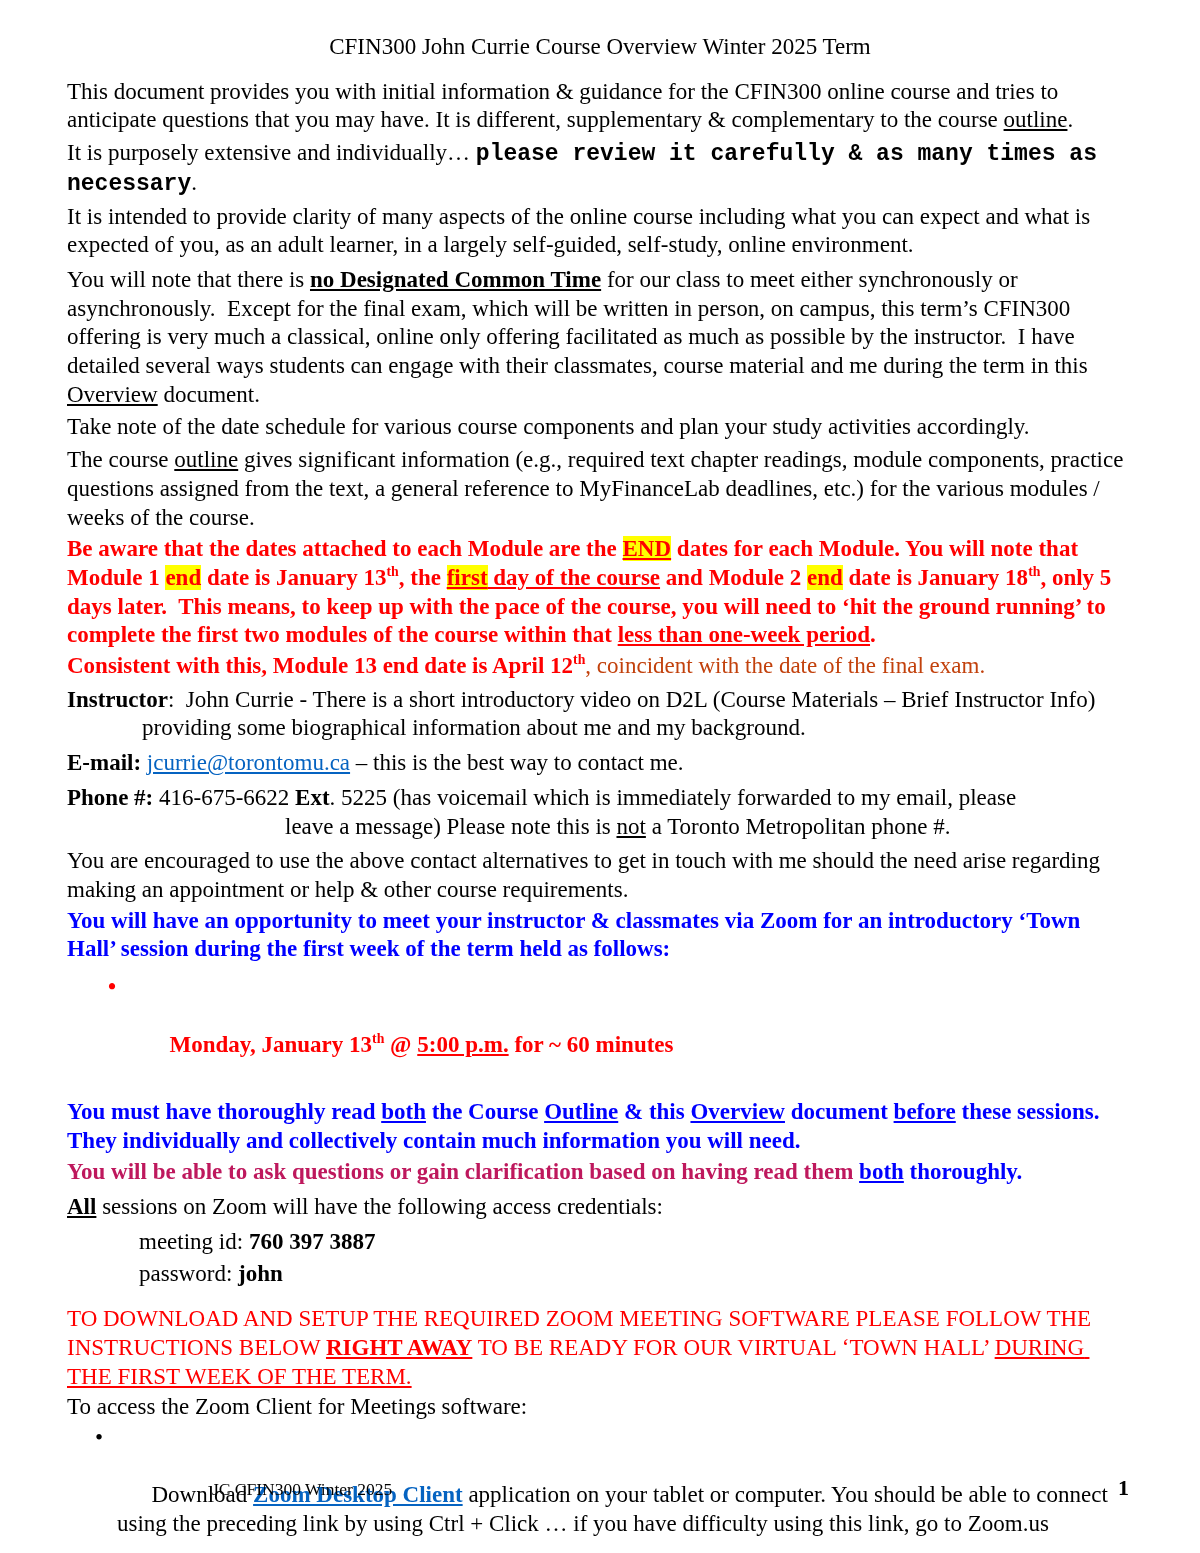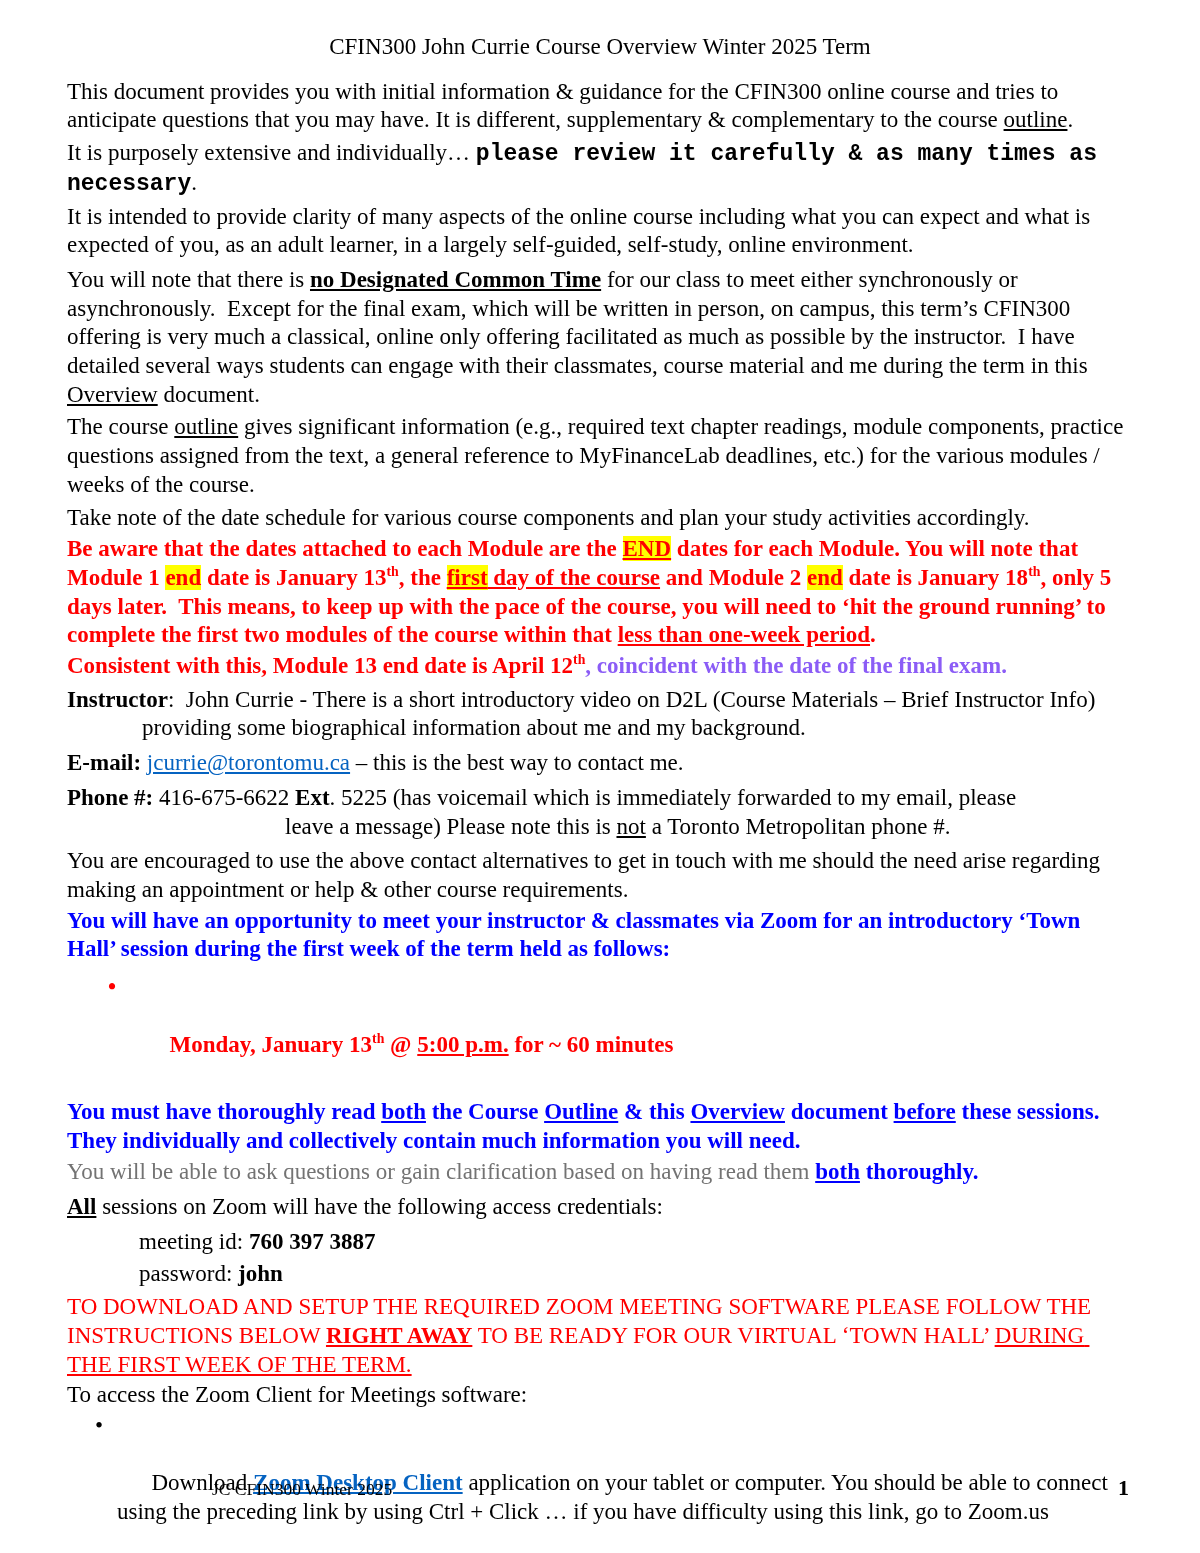--- a/index.html
+++ b/index.html
@@ -8,21 +8,21 @@
     width:1200px;height:1553px;
     background:#ffffff;
     font-family:"Liberation Serif","DejaVu Serif",serif;
     font-size:23px;line-height:28.7px;color:#000000;
     overflow:hidden;
   }
   .content{position:absolute;left:67px;top:33px;width:1066px;}
   .doc-title{text-align:center;margin:0 0 16px 0;}
   .para{margin:0;white-space:pre-wrap;}
   .g2{margin-top:2px}.g3{margin-top:3px}.g4{margin-top:4px}.g5{margin-top:5px}
-  .g6{margin-top:6px}.g9{margin-top:9px}.g10{margin-top:10px}.g16{margin-top:4px}
+  .g6{margin-top:6px}.g9{margin-top:9px}.g10{margin-top:10px}.g16{margin-top:16px}
   .hang-instructor{padding-left:75px;text-indent:-75px;}
   .hang-phone{padding-left:218px;text-indent:-218px;}
   .indent-cred{padding-left:72px;}
   .bullet{position:relative;padding-left:50px;}
   .bullet .dot{position:absolute;left:28px;top:0;}
   .bullet.red-b{padding-left:68px;}
   .bullet.red-b .dot{left:41px;color:#FF0000;font-weight:bold;}
   sup{font-size:60%;line-height:0;vertical-align:super;}
   .run-link{cursor:pointer;}
   .footer-left{position:absolute;left:212px;top:1481px;font-size:17.5px;line-height:17.5px;}
@@ -33,37 +33,37 @@
 
 <div class="page">
   <div class="content">
 
     <div class="doc-title">CFIN300 John Currie Course Overview Winter 2025 Term</div>
 
     <div class="para"><span>This document provides you with initial information &amp; guidance for the CFIN300 online course and tries to anticipate questions that you may have. It is different, supplementary &amp; complementary to the course </span><span style="text-decoration: underline;">outline</span><span>.</span></div>
     <div class="para g4"><span>It is purposely extensive and individually… </span><span style="font-weight: bold; font-family: Liberation Mono, monospace;">please review it carefully &amp; as many times as necessary</span><span>.</span></div>
     <div class="para g4"><span>It is intended to provide clarity of many aspects of the online course including what you can expect and what is expected of you, as an adult learner, in a largely self-guided, self-study, online environment.</span></div>
     <div class="para g6"><span>You will note that there is </span><span style="font-weight: bold; text-decoration: underline;">no Designated Common Time</span><span> for our class to meet either synchronously or asynchronously.  Except for the final exam, which will be written in person, on campus, this term’s CFIN300 offering is very much a classical, online only offering facilitated as much as possible by the instructor.  I have detailed several ways students can engage with their classmates, course material and me during the term in this </span><span style="text-decoration: underline;">Overview</span><span> document.</span></div>
+    <div class="para g4"><span>Take note of the date schedule for various course components and plan your study activities accordingly.</span></div>
     <div class="para g4"><span>The course </span><span style="text-decoration: underline;">outline</span><span> gives significant information (e.g., required text chapter readings, module components, practice questions assigned from the text, a general reference to MyFinanceLab deadlines, etc.) for the various modules / weeks of the course.</span></div>
-    <div class="para g4"><span>Take note of the date schedule for various course components and plan your study activities accordingly.</span></div>
     <div class="para g3"><span style="font-weight: bold; color: rgb(255, 0, 0);">Be aware that the dates attached to each Module are the </span><span style="font-weight: bold; text-decoration: underline; color: rgb(255, 0, 0); background-color: rgb(255, 255, 0);">END</span><span style="font-weight: bold; color: rgb(255, 0, 0);"> dates for each Module. You will note that Module 1 </span><span style="font-weight: bold; color: rgb(255, 0, 0); background-color: rgb(255, 255, 0);">end</span><span style="font-weight: bold; color: rgb(255, 0, 0);"> date is January 13</span><sup style="font-weight: bold; color: rgb(255, 0, 0);">th</sup><span style="font-weight: bold; color: rgb(255, 0, 0);">, the </span><span style="font-weight: bold; text-decoration: underline; color: rgb(255, 0, 0); background-color: rgb(255, 255, 0);">first</span><span style="font-weight: bold; text-decoration: underline; color: rgb(255, 0, 0);"> day of the course</span><span style="font-weight: bold; color: rgb(255, 0, 0);"> and Module 2 </span><span style="font-weight: bold; color: rgb(255, 0, 0); background-color: rgb(255, 255, 0);">end</span><span style="font-weight: bold; color: rgb(255, 0, 0);"> date is January 18</span><sup style="font-weight: bold; color: rgb(255, 0, 0);">th</sup><span style="font-weight: bold; color: rgb(255, 0, 0);">, only 5 days later.  This means, to keep up with the pace of the course, you will need to ‘hit the ground running’ to complete the first two modules of the course within that </span><span style="font-weight: bold; text-decoration: underline; color: rgb(255, 0, 0);">less than one-week period</span><span style="font-weight: bold; color: rgb(255, 0, 0);">.</span></div>
-    <div class="para g2"><span style="font-weight: bold; color: rgb(255, 0, 0);">Consistent with this, Module 13 end date is April 12</span><sup style="font-weight: bold; color: rgb(255, 0, 0);">th</sup><span style="font-weight: bold; color: #8b5cf6;">, coincident with the date of the final exam.</span></div>
+    <div class="para g2"><span style="font-weight: bold; color: rgb(255, 0, 0);">Consistent with this, Module 13 end date is April 12</span><sup style="font-weight: bold; color: rgb(255, 0, 0);">th</sup><span style="font-weight: normal; color: #c2410c;">, coincident with the date of the final exam.</span></div>
     <div class="para g5 hang-instructor"><span style="font-weight: bold;">Instructor</span><span>:  John Currie - There is a short introductory video on D2L (Course Materials – Brief Instructor Info)</span><br><span>providing some biographical information about me and my background.</span></div>
     <div class="para g6"><span style="font-weight: bold;">E-mail: </span><a class="run-link" style="text-decoration: underline; color: rgb(5, 99, 193);">jcurrie@torontomu.ca</a><span> – this is the best way to contact me.</span></div>
     <div class="para g6 hang-phone"><span style="font-weight: bold;">Phone #:</span><span> 416-675-6622 </span><span style="font-weight: bold;">Ext</span><span>. 5225 (has voicemail which is immediately forwarded to my email, please</span><br><span>leave a message) Please note this is </span><span style="text-decoration: underline;">not</span><span> a Toronto Metropolitan phone #.</span></div>
     <div class="para g6"><span>You are encouraged to use the above contact alternatives to get in touch with me should the need arise regarding making an appointment or help &amp; other course requirements.</span></div>
     <div class="para g2"><span style="font-weight: bold; color: rgb(0, 0, 255);">You will have an opportunity to meet your instructor &amp; classmates via Zoom for an introductory ‘Town Hall’ session during the first week of the term held as follows:</span></div>
 
     <div class="para bullet red-b g9">
       <span class="dot">•</span>
       <span class="bullet-body"><span style="font-weight: bold; color: rgb(255, 0, 0);">Monday, January 13</span><sup style="font-weight: bold; color: rgb(255, 0, 0);">th</sup><span style="font-weight: bold; color: rgb(255, 0, 0);"> @ </span><span style="font-weight: bold; text-decoration: underline; color: rgb(255, 0, 0);">5:00 p.m.</span><span style="font-weight: bold; color: rgb(255, 0, 0);"> for ~ 60 minutes</span></span>
     </div>
 
     <div class="para g10"><span style="font-weight: bold; color: rgb(0, 0, 255);">You must have thoroughly read </span><span style="font-weight: bold; text-decoration: underline; color: rgb(0, 0, 255);">both</span><span style="font-weight: bold; color: rgb(0, 0, 255);"> the Course </span><span style="font-weight: bold; text-decoration: underline; color: rgb(0, 0, 255);">Outline</span><span style="font-weight: bold; color: rgb(0, 0, 255);"> &amp; this </span><span style="font-weight: bold; text-decoration: underline; color: rgb(0, 0, 255);">Overview</span><span style="font-weight: bold; color: rgb(0, 0, 255);"> document </span><span style="font-weight: bold; text-decoration: underline; color: rgb(0, 0, 255);">before</span><span style="font-weight: bold; color: rgb(0, 0, 255);"> these sessions. They individually and collectively contain much information you will need.</span></div>
-    <div class="para g3"><span style="font-weight: normal; color: #737373; text-align: right;">You will be able to ask questions or gain clarification based on having read them </span><span style="font-weight: bold; text-decoration: underline; color: rgb(0, 0, 255);">both</span><span style="font-weight: bold; color: rgb(0, 0, 255);"> thoroughly.</span></div>
+    <div class="para g3"><span style="font-weight: bold; color: #be185d; text-align: right;">You will be able to ask questions or gain clarification based on having read them </span><span style="font-weight: bold; text-decoration: underline; color: rgb(0, 0, 255);">both</span><span style="font-weight: bold; color: rgb(0, 0, 255);"> thoroughly.</span></div>
     <div class="para g6"><span style="font-weight: bold; text-decoration: underline; text-align: center;">All</span><span> sessions on Zoom will have the following access credentials:</span></div>
     <div class="para g6 indent-cred"><span>meeting id: </span><span style="font-weight: bold;">760 397 3887</span></div>
     <div class="para g4 indent-cred"><span>password: </span><span style="font-weight: bold;">john</span></div>
     <div class="para g16"><span style="color: rgb(255, 0, 0);">TO DOWNLOAD AND SETUP THE REQUIRED ZOOM MEETING SOFTWARE PLEASE FOLLOW THE INSTRUCTIONS BELOW </span><span style="font-weight: bold; text-decoration: underline; color: rgb(255, 0, 0);">RIGHT AWAY</span><span style="color: rgb(255, 0, 0);"> TO BE READY FOR OUR VIRTUAL ‘TOWN HALL’ </span><span style="text-decoration: underline; color: rgb(255, 0, 0);">DURING THE FIRST WEEK OF THE TERM.</span></div>
     <div class="para g2"><span>To access the Zoom Client for Meetings software:</span></div>
 
     <div class="para bullet g2">
       <span class="dot">•</span>
       <span class="bullet-body"><span>Download </span><a class="run-link" style="font-weight: bold; text-decoration: underline; color: rgb(5, 99, 193);">Zoom Desktop Client</a><span> application on your tablet or computer. You should be able to connect using the preceding link by using Ctrl + Click … if you have difficulty using this link, go to Zoom.us</span></span>
     </div>

